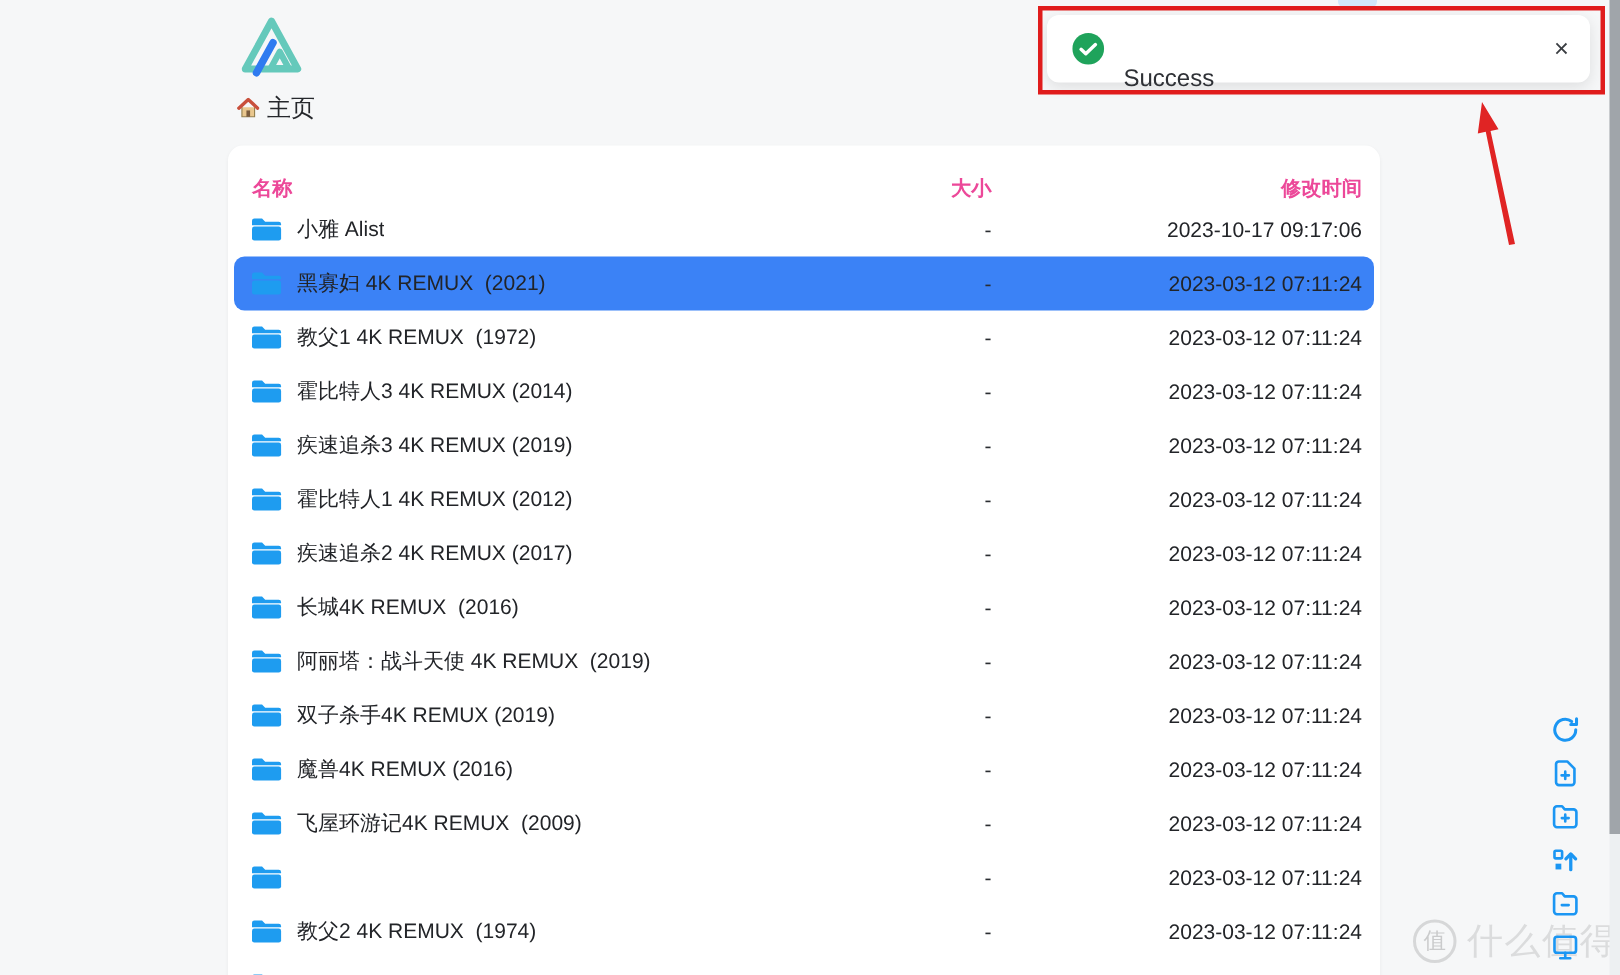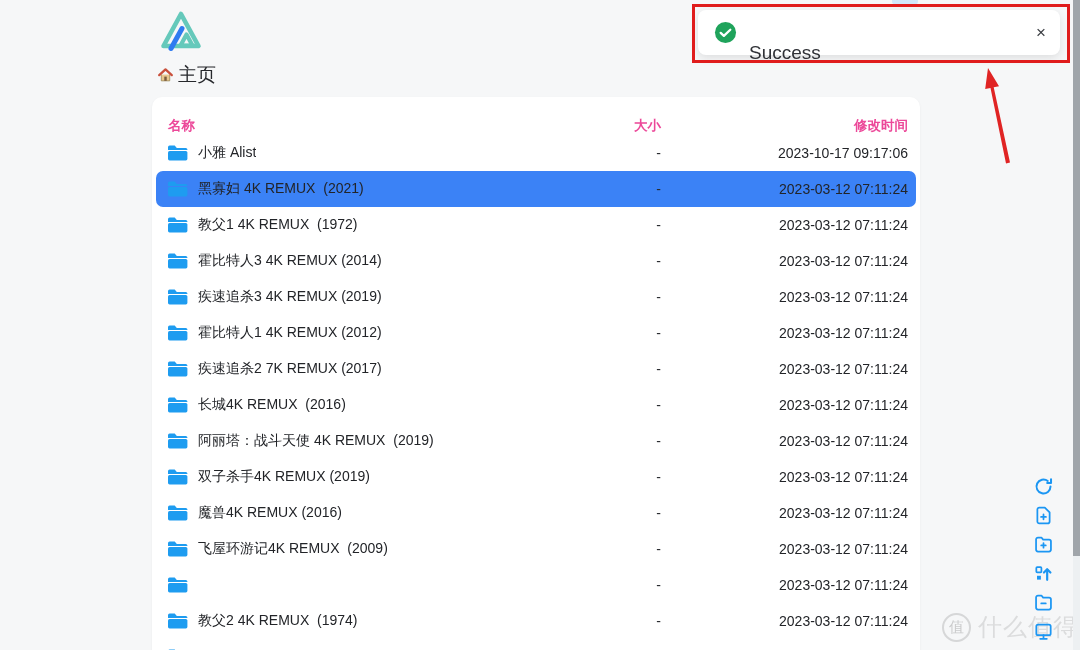--- a/index.html
+++ b/index.html
@@ -2,21 +2,21 @@
 <html><head>
 <meta charset="utf-8">
 <style>
   html,body{margin:0;padding:0;background:#e9e9e9;}
   .stage{position:relative;width:1080px;height:650px;background:#f6f7f8;overflow:hidden;
          font-family:"Liberation Sans",sans-serif;-webkit-font-smoothing:antialiased;}
 
   
   .logo{position:absolute;left:157px;top:7px;width:48px;height:48px;}
   .breadcrumb{position:absolute;left:158px;top:62px;display:flex;align-items:center;gap:5px;
-              font-size:19px;color:#26282c;cursor:pointer;}
+              font-size:16px;color:#26282c;cursor:pointer;}
 
   
   .file-card{position:absolute;left:152px;top:97px;width:768px;height:570px;background:#fff;
              border-radius:10px;box-shadow:0 1px 3px rgba(0,0,0,.05);padding-top:8px;box-sizing:border-box;}
   .thead{display:flex;align-items:flex-end;height:30px;padding:0 12px 0 16px;
          font-size:13.5px;font-weight:700;color:#ec4899;}
   .col-name{flex:1;text-align:left;}
   .col-size{width:100px;text-align:right;}
   .col-mod{width:247px;text-align:right;}
   .trow{display:flex;align-items:center;height:36px;margin:0 4px;padding:0 8px 0 12px;
@@ -26,21 +26,21 @@
   .fname{white-space:pre;overflow:hidden;}
   .fsize{width:100px;text-align:right;color:#2a2d31;}
   .fmod{width:247px;text-align:right;color:#222428;}
 
   
   .annotation-rect{position:absolute;left:692px;top:4px;width:372px;height:53px;
                    border:3px solid #e01c1c;z-index:11;pointer-events:none;}
   .toast{position:absolute;left:698px;top:10px;width:362px;height:45px;background:#fff;
          border-radius:8px;box-shadow:0 3px 10px rgba(0,0,0,.10);display:flex;align-items:center;
          padding:0 14px 0 16px;box-sizing:border-box;z-index:10;}
-  .toast-msg{margin-left:12px;font-size:19px;color:#2f3136;flex:1;margin-top:40px;}
+  .toast-msg{margin-left:12px;font-size:16px;color:#2f3136;flex:1;margin-top:40px;}
   .toast-close{font-size:17px;color:#3a3d42;cursor:pointer;line-height:1;font-weight:400;}
   .toast-fragment{position:absolute;left:892px;top:0;width:26px;height:5px;background:#d2e7fa;
                   border-radius:0 0 4px 4px;z-index:9;}
   .annotation-arrow{position:absolute;left:955px;top:60px;z-index:11;pointer-events:none;}
 
   
   .side-toolbar{position:absolute;left:1032px;top:475px;display:flex;flex-direction:column;gap:7px;z-index:6;}
   .tool-btn{width:22px;height:22px;display:flex;align-items:center;justify-content:center;cursor:pointer;}
   .tool-btn svg{stroke:#1b96f3;}
 
@@ -185,21 +185,21 @@
       <span class="fmod">2023-03-12 07:11:24</span>
     </div>
         <div class="trow">
       <div class="fname-wrap">
         <span style="display:flex;">
           <svg width="20" height="16" viewBox="0 0 20 16">
             <path d="M1.6 0.6 H6.7 L8.8 2.9 H17.8 A1.6 1.6 0 0 1 19.4 4.5 V5.1 H0 V2.2 A1.6 1.6 0 0 1 1.6 0.6 Z" fill="#1e9cf0"></path>
             <rect x="0" y="6" width="19.4" height="9.4" rx="1.6" fill="#1e9cf0"></rect>
           </svg>
         </span>
-        <span class="fname">疾速追杀2 7K REMUX (2017)</span>
+        <span class="fname">疾速追杀2 4K REMUX (2017)</span>
       </div>
       <span class="fsize">-</span>
       <span class="fmod">2023-03-12 07:11:24</span>
     </div>
         <div class="trow">
       <div class="fname-wrap">
         <span style="display:flex;">
           <svg width="20" height="16" viewBox="0 0 20 16">
             <path d="M1.6 0.6 H6.7 L8.8 2.9 H17.8 A1.6 1.6 0 0 1 19.4 4.5 V5.1 H0 V2.2 A1.6 1.6 0 0 1 1.6 0.6 Z" fill="#1e9cf0"></path>
             <rect x="0" y="6" width="19.4" height="9.4" rx="1.6" fill="#1e9cf0"></rect>

